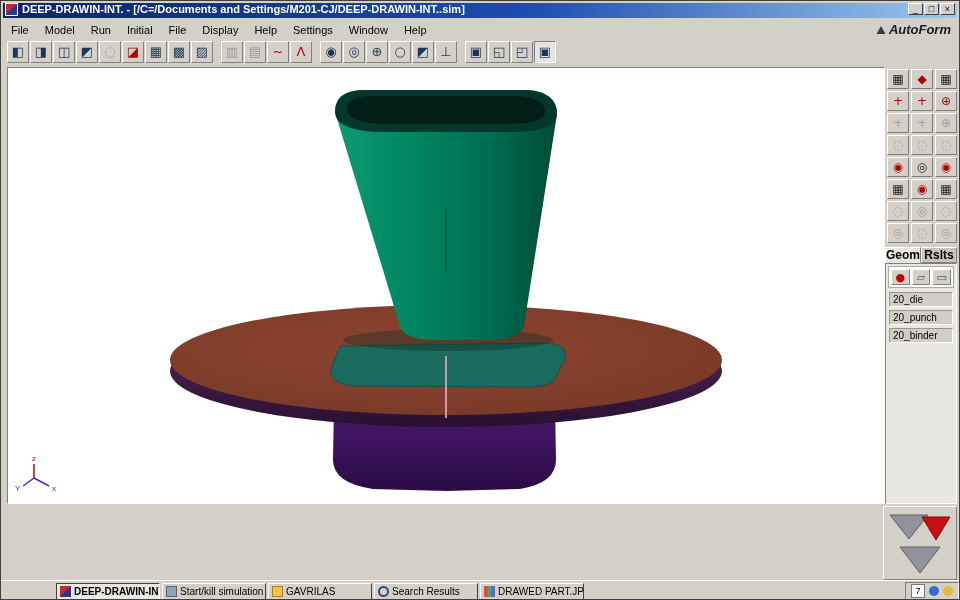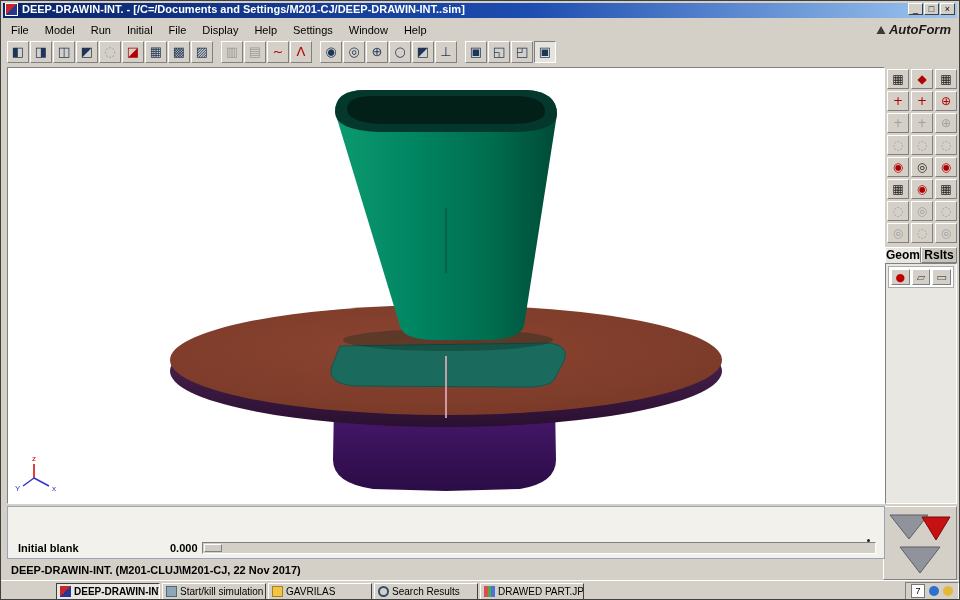--- a/index.html
+++ b/index.html
@@ -244,43 +244,37 @@
     <div class="tabs">
       <button class="tab active">Geom</button>
       <button class="tab">Rslts</button>
     </div>
     <div class="geompanel">
       <div class="disprow">
         <button class="dbtn red">●</button>
         <button class="dbtn">▱</button>
         <button class="dbtn">▭</button>
       </div>
+      <div class="objlist">
+        <div class="obj">20_die</div>
+        <div class="obj">20_punch</div>
+        <div class="obj">20_binder</div>
+      </div>
     </div>
   </div>
 
   <div class="navpanel">
     <svg width="70" height="70" viewBox="0 0 70 70">
       <polygon points="6,8 44,8 25,32" fill="#90939b" stroke="#5c5f66" stroke-width="1"></polygon>
       <polygon points="38,10 66,10 52,33" fill="#c51111" stroke="#7c0909" stroke-width="1"></polygon>
       <polygon points="16,40 56,40 36,66" fill="#90939b" stroke="#5c5f66" stroke-width="1"></polygon>
     </svg>
   </div>
 
-  <div class="sliderpanel">
-    <span class="sl-label">Initial blank</span>
-    <span class="sl-value">0.000</span>
-    <div class="sl-track">
-      <div class="sl-thumb"></div>
-    </div>
-    <span class="sl-dot"></span>
-  </div>
-
-  <div class="statusbar">
-    <span>DEEP-DRAWIN-INT. (M201-CLUJ\M201-CJ, 22 Nov 2017)</span>
-  </div>
+
 
   <div class="taskbar">
     <button class="startbtn">
       <span class="flag">
         <span style="background:#d33b27"></span>
           <span style="background:#56a531"></span>
         <span style="background:#2b5fc4"></span>
           <span style="background:#eebd2c"></span>
       </span>
       <span>Start</span>

